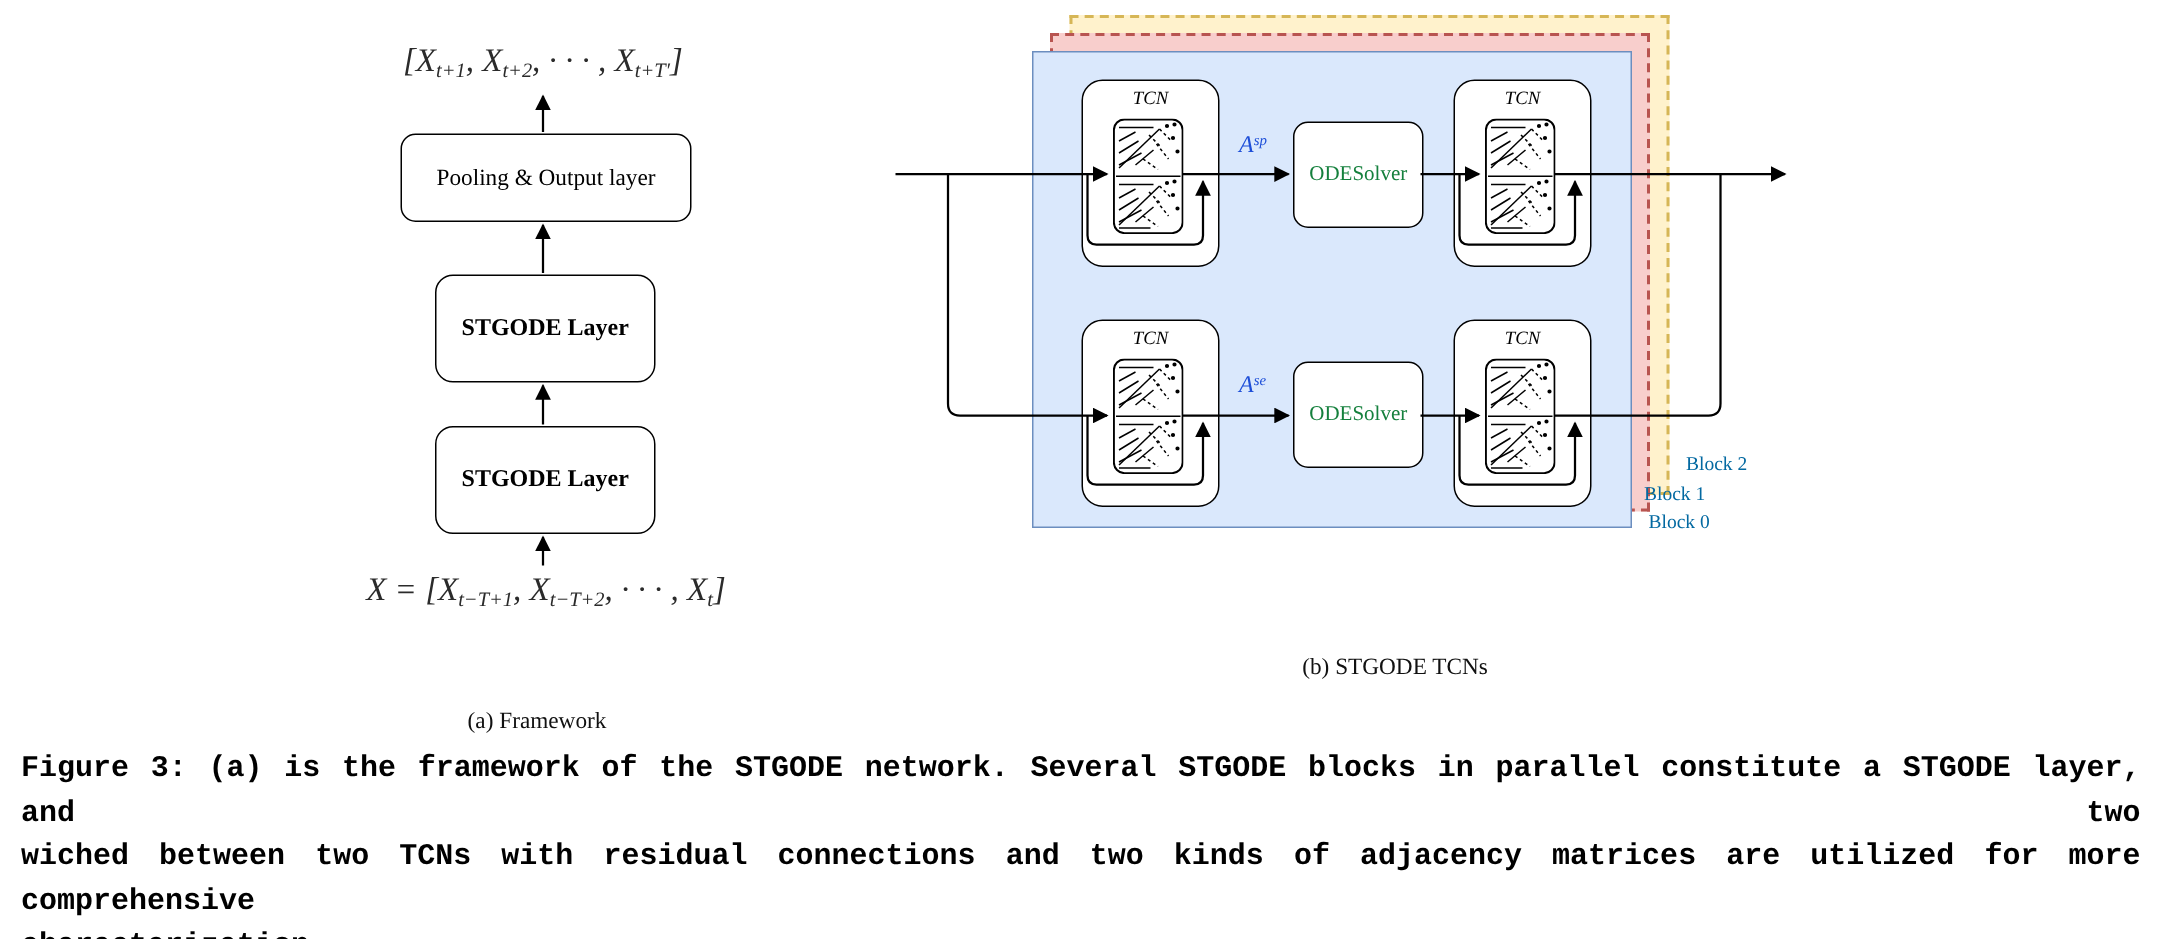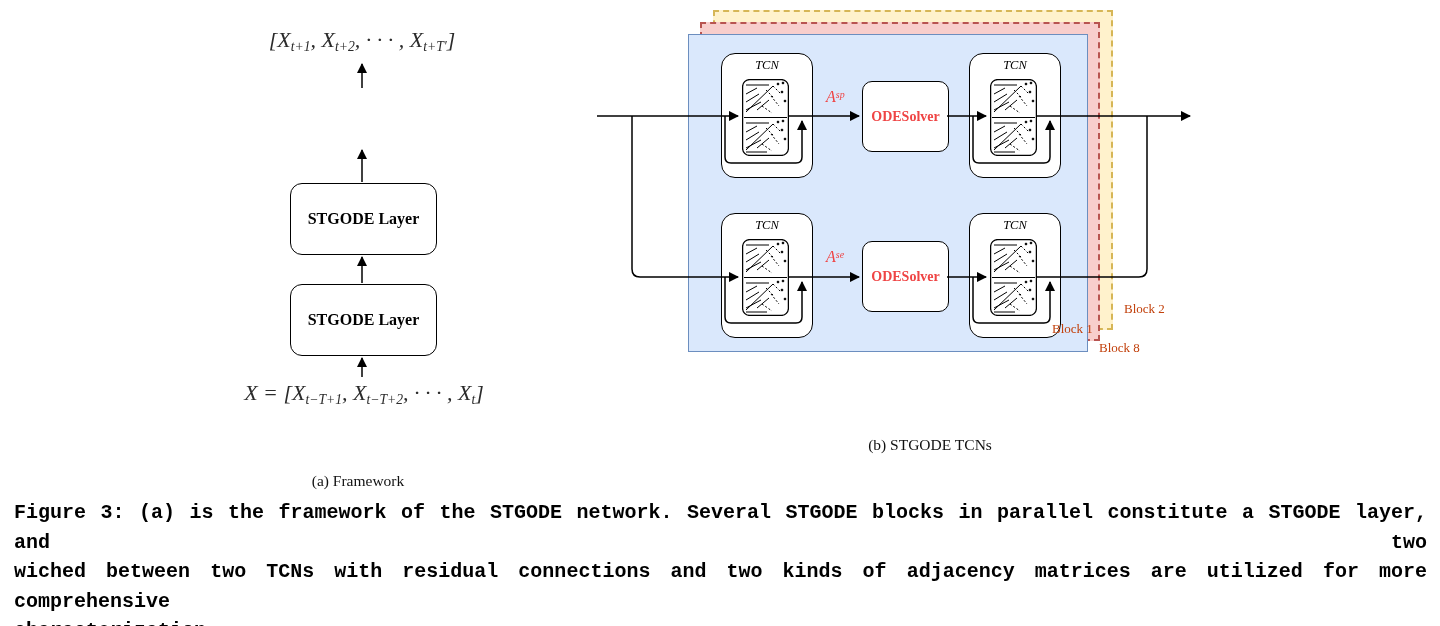--- a/index.html
+++ b/index.html
@@ -4,37 +4,37 @@
 <style>
   html,body{margin:0;padding:0;background:#ffffff;}
   #page{position:relative;width:1440px;height:626px;background:#fff;overflow:hidden;
         font-family:"Liberation Serif","DejaVu Serif",serif;color:#111;}
   
   .node{position:absolute;background:#fff;border:1.5px solid #000;border-radius:12px;
         display:flex;align-items:center;justify-content:center;text-align:center;z-index:4;}
   .node.small-r{border-radius:10px;}
   .pool-label{font-size:15.5px;color:#000;}
   .stgode-label{font-size:16px;font-weight:bold;color:#000;}
-  .ode-label{font-size:14px;color:#ef4444;font-weight:bold;}
+  .ode-label{font-size:14px;color:#15803d;}
   
   .tcn-box{position:absolute;background:#fff;border:1.5px solid #000;border-radius:14px;z-index:4;font-style:italic;}
   .tcn-title{position:absolute;top:4px;left:0;right:0;text-align:center;font-size:12.5px;color:#000;}
   .tcn-inner{position:absolute;left:20px;top:25px;width:47px;height:77px;}
   
   .layer{position:absolute;box-sizing:border-box;}
   .layer.block2{background:#fff2cc;border:2px dashed #d6b656;z-index:1;}
   .layer.block1{background:#f8cecc;border:2px dashed #b85450;z-index:2;}
   .layer.block0{background:#dae8fc;border:1.5px solid #6c8ebf;z-index:3;}
-  .block-label{position:absolute;font-size:13px;color:#c2410c;z-index:5;white-space:nowrap;}
+  .block-label{position:absolute;font-size:13px;color:#0369a1;z-index:5;white-space:nowrap;}
   
   .formula{position:absolute;font-size:22px;font-style:italic;color:#2b2b2b;text-align:center;
            white-space:nowrap;z-index:5;}
   .msub{font-size:0.62em;vertical-align:-0.30em;font-style:italic;}
   .msup{font-size:0.62em;vertical-align:0.45em;font-style:italic;}
-  .adj{position:absolute;font-size:16px;font-style:italic;color:#ef4444;z-index:6;white-space:nowrap;}
+  .adj{position:absolute;font-size:16px;font-style:italic;color:#1d4ed8;z-index:6;white-space:nowrap;}
   
   .panel-caption{position:absolute;font-size:15.5px;color:#111;text-align:center;width:200px;z-index:5;}
   
   #wires{position:absolute;left:0;top:0;z-index:10;pointer-events:none;}
   
   .fig-caption{position:absolute;left:14px;top:498px;width:1413px;font-weight:bold;
                font-size:20px;line-height:29.5px;color:#000;font-family:Liberation Mono, monospace;}
   .cap-line{text-align:justify;text-align-last:justify;}
   .cap-line.last{text-align:left;text-align-last:left;}
 </style>
@@ -85,20 +85,23 @@
     </g>
   </defs>
 </svg>
 
 <div id="page">
 
   <div class="formula" style="left:212px;top:27px;width:300px;">
     <span>[X</span><span class="msub">t+1</span><span>, X</span><span class="msub">t+2</span><span>, · · · , X</span><span class="msub">t+T′</span><span>]</span>
   </div>
 
+  <div class="node small-r" style="left:267px;top:89px;width:192px;height:57px;">
+    <span class="pool-label">Pooling &amp; Output layer</span>
+  </div>
 
   <div class="node" style="left:290px;top:183px;width:145px;height:70px;">
     <span class="stgode-label">STGODE Layer</span>
   </div>
 
   <div class="node" style="left:290px;top:284px;width:145px;height:70px;">
     <span class="stgode-label">STGODE Layer</span>
   </div>
 
   <div class="formula" style="left:182px;top:380px;width:364px;">
@@ -144,22 +147,22 @@
   </div>
 
   <div class="adj" style="left:826px;top:88px;">
     <span>A</span><span class="msup">sp</span>
   </div>
   <div class="adj" style="left:826px;top:248px;">
     <span>A</span><span class="msup">se</span>
   </div>
 
   <div class="block-label" style="left:1124px;top:301px;">Block 2</div>
-  <div class="block-label" style="left:1052px;top:321px;text-align:center;">Block 1</div>
-  <div class="block-label" style="left:1099px;top:340px;">Block 8</div>
+  <div class="block-label" style="left:1096px;top:321px;text-align:center;">Block 1</div>
+  <div class="block-label" style="left:1099px;top:340px;">Block 0</div>
 
   <div class="panel-caption" style="left:830px;top:436px;">(b) STGODE TCNs</div>
 
   <svg id="wires" width="1440" height="490" viewBox="0 0 1440 490">
     <defs>
       <marker id="ah" viewBox="0 0 10 10" refX="9" refY="5" markerWidth="7" markerHeight="7" orient="auto-start-reverse">
         <path d="M0,0 L10,5 L0,10 Z" fill="#000"></path>
       </marker>
     </defs>
     <g stroke="#000" stroke-width="1.5" fill="none">

